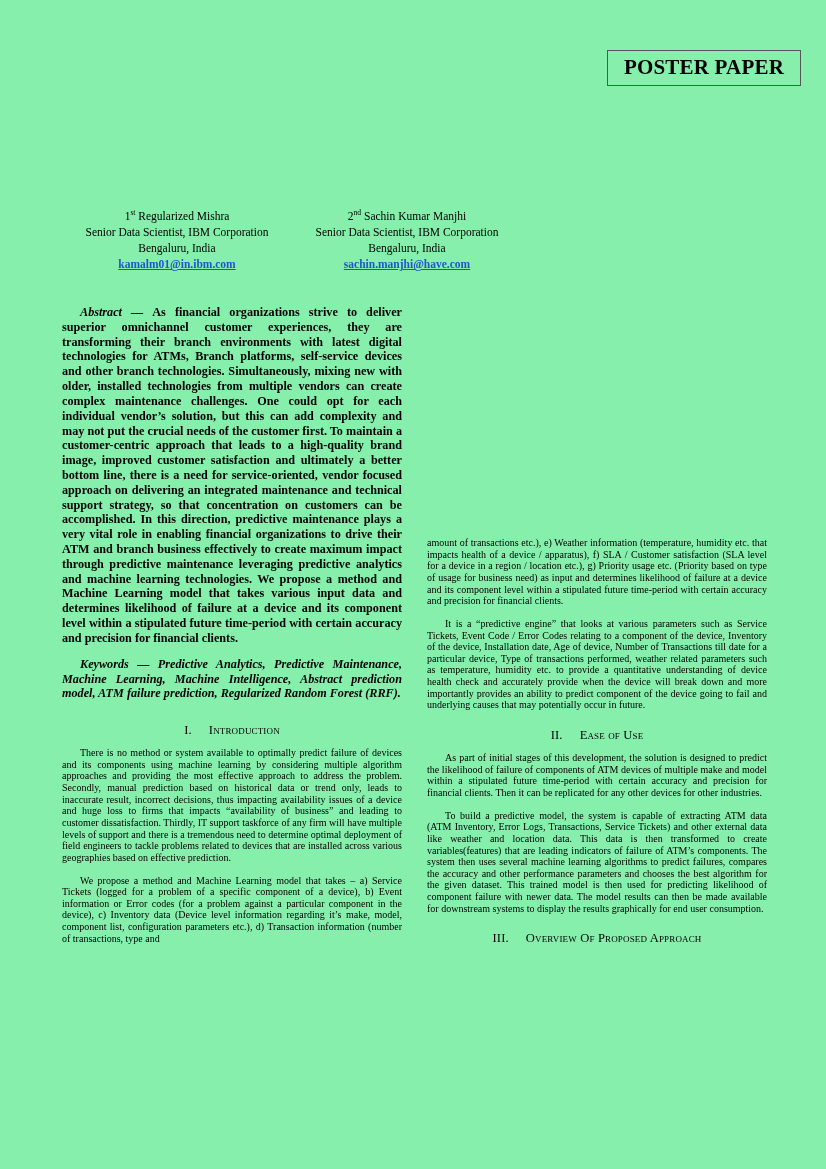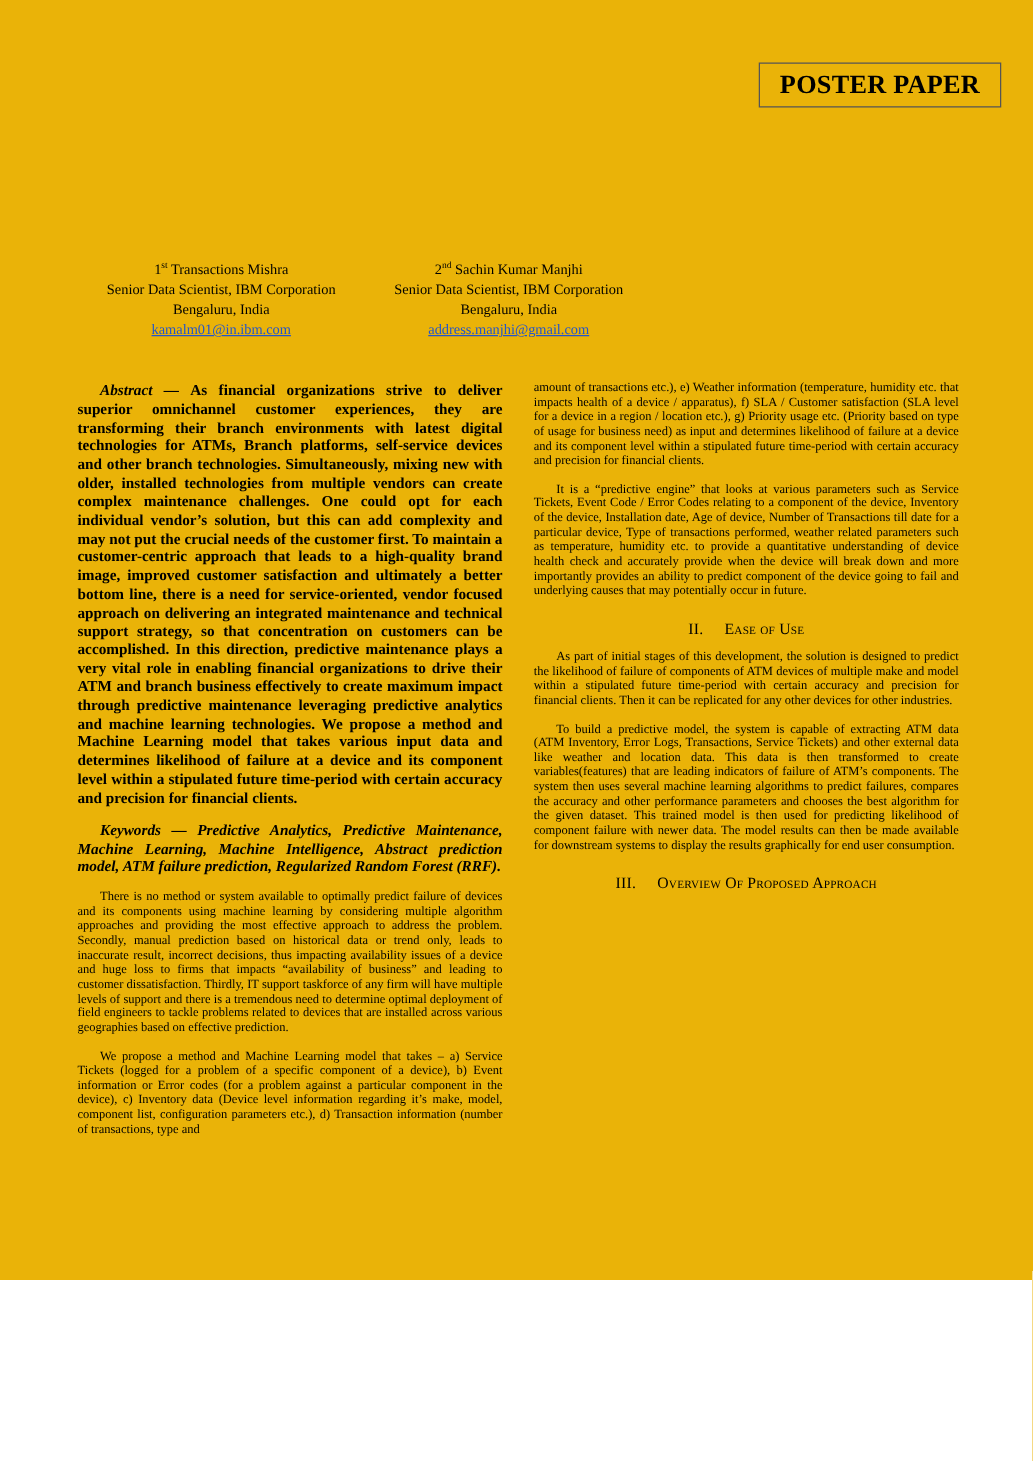--- a/index.html
+++ b/index.html
@@ -3,22 +3,22 @@
 <meta charset="utf-8">
 <style>
   html, body {
     margin: 0;
     padding: 0;
     background: #ffffff;
   }
   .page {
     position: relative;
     width: 826px;
-    height: 1024px;
-    background: #eab308;
+    height: 1169px;
+    background: #86efac;
     margin: 0 auto;
     overflow: hidden;
     font-family: "Liberation Serif", "DejaVu Serif", serif;
     color: #000000;
     box-sizing: border-box;
   }
 
   
   .badge-wrap {
     position: absolute;
@@ -67,30 +67,32 @@
   .author .ord sup {
     font-size: 7.6px;
     vertical-align: super;
     line-height: 0;
   }
   .author .line { display: block; white-space: nowrap; }
   .author .email {
     color: #2255cc;
     text-decoration: underline;
     cursor: pointer;
+    font-weight: bold;
   }
 
   
   .columns {
     position: absolute;
     top: 305px;
     left: 62px;
     width: 705px;
     display: flex;
     justify-content: space-between;
+    align-items: flex-end;
   }
   .col {
     width: 340px;
   }
   .col p {
     margin: 0 0 11px 0;
     font-size: 10px;
     line-height: 1.165;
     text-align: justify;
     text-justify: inter-word;
@@ -128,40 +130,41 @@
 
 <div class="page">
 
   <div class="badge-wrap">
     <div class="badge">POSTER PAPER</div>
   </div>
 
 
   <div class="authors">
     <div class="author">
-      <span class="line ord"><span>1</span><sup>st</sup> <span>Transactions Mishra</span></span>
+      <span class="line ord"><span>1</span><sup>st</sup> <span>Regularized Mishra</span></span>
       <span class="line">Senior Data Scientist, IBM Corporation</span>
       <span class="line">Bengaluru, India</span>
       <span class="line email">kamalm01@in.ibm.com</span>
     </div>
     <div class="author">
       <span class="line ord"><span>2</span><sup>nd</sup> <span>Sachin Kumar Manjhi</span></span>
       <span class="line">Senior Data Scientist, IBM Corporation</span>
       <span class="line">Bengaluru, India</span>
-      <span class="line email">address.manjhi@gmail.com</span>
+      <span class="line email">sachin.manjhi@have.com</span>
     </div>
   </div>
 
   <div class="columns">
 
     <div class="col">
       <p class="abstract"><span class="lead">Abstract — </span><span>As financial organizations strive to deliver superior omnichannel customer experiences, they are transforming their branch environments with latest digital technologies for ATMs, Branch platforms, self-service devices and other branch technologies. Simultaneously, mixing new with older, installed technologies from multiple vendors can create complex maintenance challenges. One could opt for each individual vendor’s solution, but this can add complexity and may not put the crucial needs of the customer first. To maintain a customer-centric approach that leads to a high-quality brand image, improved customer satisfaction and ultimately a better bottom line, there is a need for service-oriented, vendor focused approach on delivering an integrated maintenance and technical support strategy, so that concentration on customers can be accomplished. In this direction, predictive maintenance plays a very vital role in enabling financial organizations to drive their ATM and branch business effectively to create maximum impact through predictive maintenance leveraging predictive analytics and machine learning technologies. We propose a method and Machine Learning model that takes various input data and determines likelihood of failure at a device and its component level within a stipulated future time-period with certain accuracy and precision for financial clients.</span></p>
 
       <p class="keywords"><span class="lead">Keywords — </span><span>Predictive Analytics, Predictive Maintenance, Machine Learning, Machine Intelligence, Abstract prediction model, ATM failure prediction, Regularized Random Forest (RRF).</span></p>
 
+      <div class="section-head first"><span class="num">I.</span><span>Introduction</span></div>
 
       <p>There is no method or system available to optimally predict failure of devices and its components using machine learning by considering multiple algorithm approaches and providing the most effective approach to address the problem. Secondly, manual prediction based on historical data or trend only, leads to inaccurate result, incorrect decisions, thus impacting availability issues of a device and huge loss to firms that impacts “availability of business” and leading to customer dissatisfaction. Thirdly, IT support taskforce of any firm will have multiple levels of support and there is a tremendous need to determine optimal deployment of field engineers to tackle problems related to devices that are installed across various geographies based on effective prediction.</p>
       <p>We propose a method and Machine Learning model that takes – a) Service Tickets (logged for a problem of a specific component of a device), b) Event information or Error codes (for a problem against a particular component in the device), c) Inventory data (Device level information regarding it’s make, model, component list, configuration parameters etc.), d) Transaction information (number of transactions, type and</p>
     </div>
 
     <div class="col">
       <p class="cont">amount of transactions etc.), e) Weather information (temperature, humidity etc. that impacts health of a device / apparatus), f) SLA / Customer satisfaction (SLA level for a device in a region / location etc.), g) Priority usage etc. (Priority based on type of usage for business need) as input and determines likelihood of failure at a device and its component level within a stipulated future time-period with certain accuracy and precision for financial clients.</p>
 
       <p>It is a “predictive engine” that looks at various parameters such as Service Tickets, Event Code / Error Codes relating to a component of the device, Inventory of the device, Installation date, Age of device, Number of Transactions till date for a particular device, Type of transactions performed, weather related parameters such as temperature, humidity etc. to provide a quantitative understanding of device health check and accurately provide when the device will break down and more importantly provides an ability to predict component of the device going to fail and underlying causes that may potentially occur in future.</p>
 

